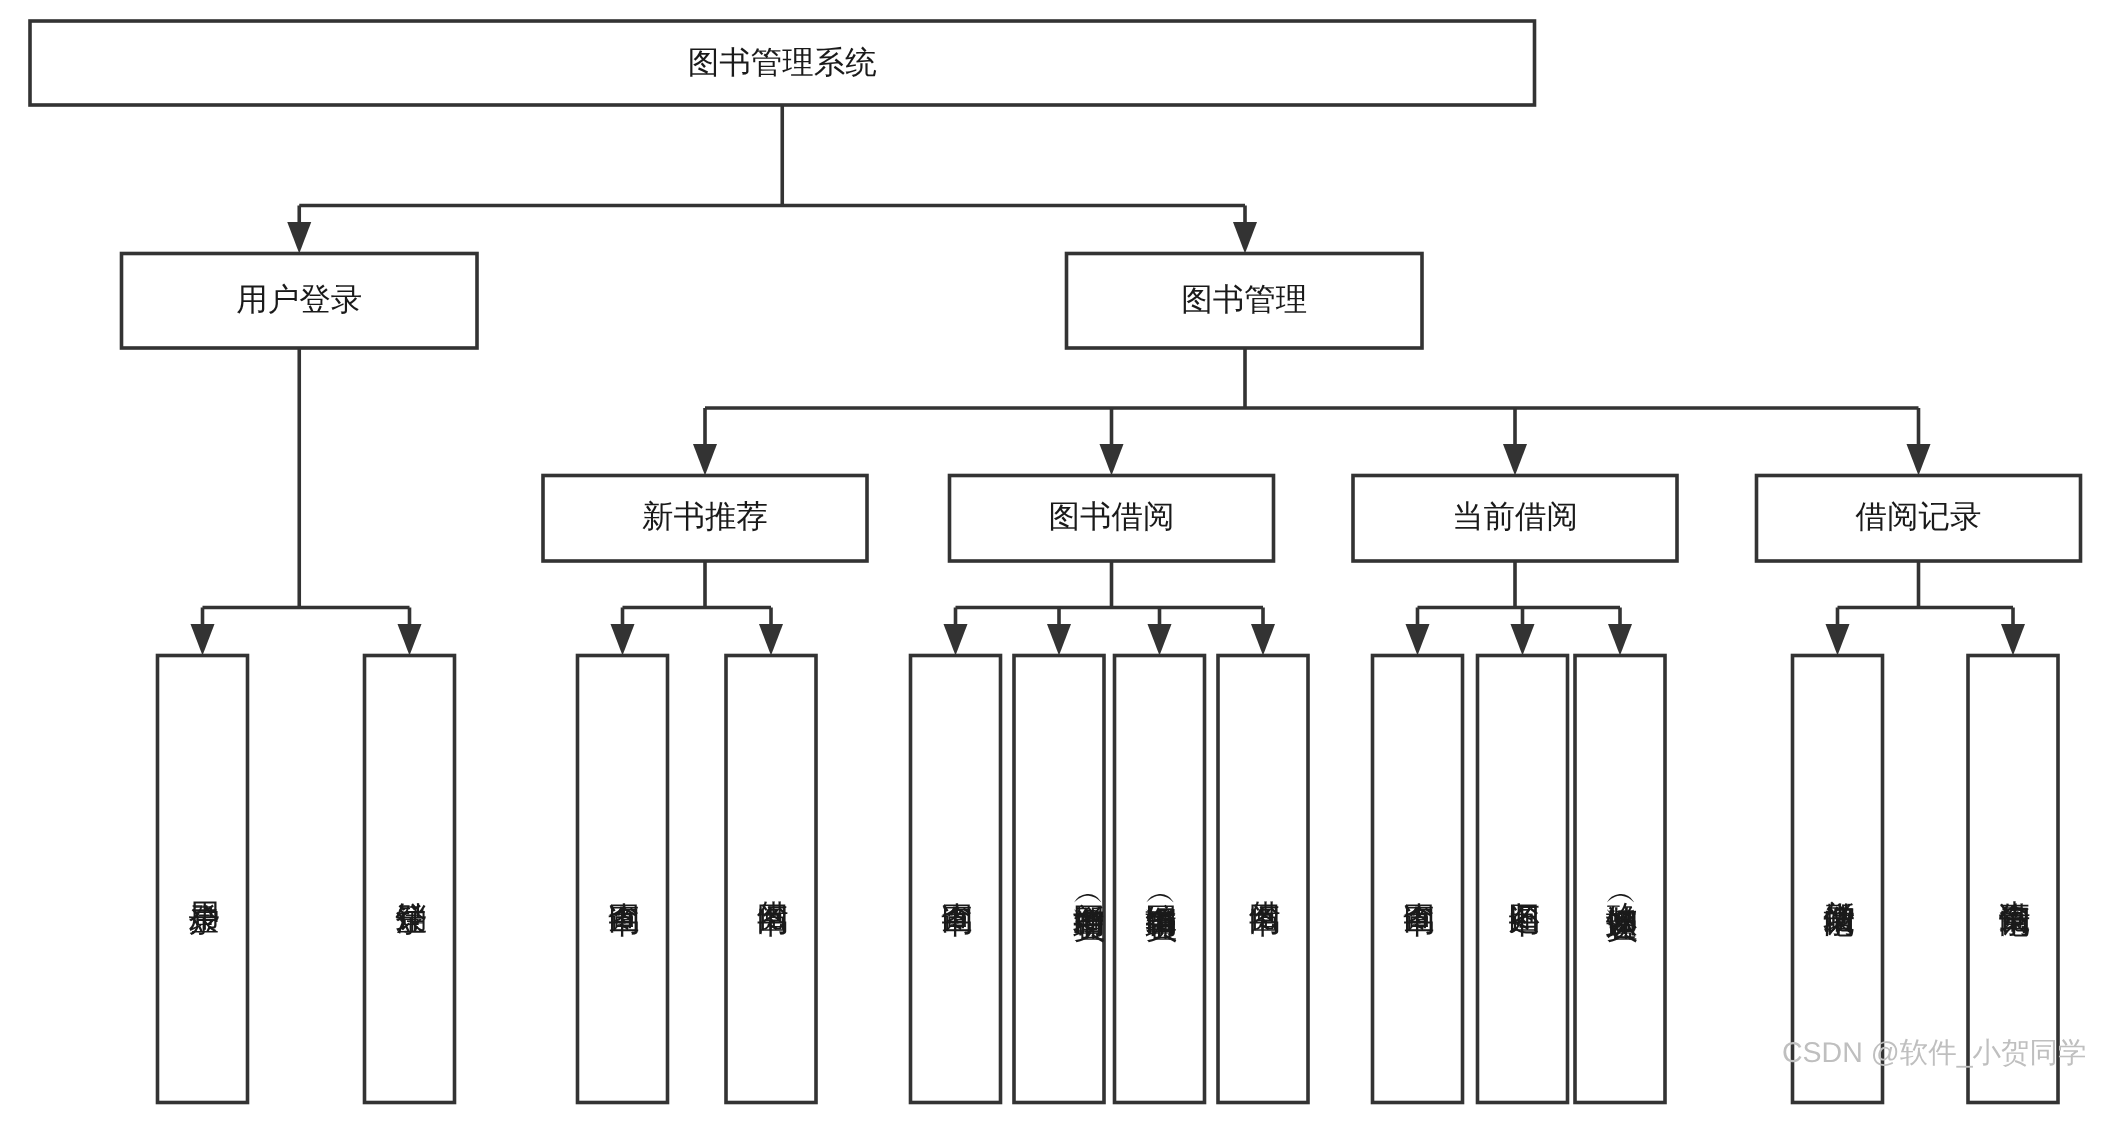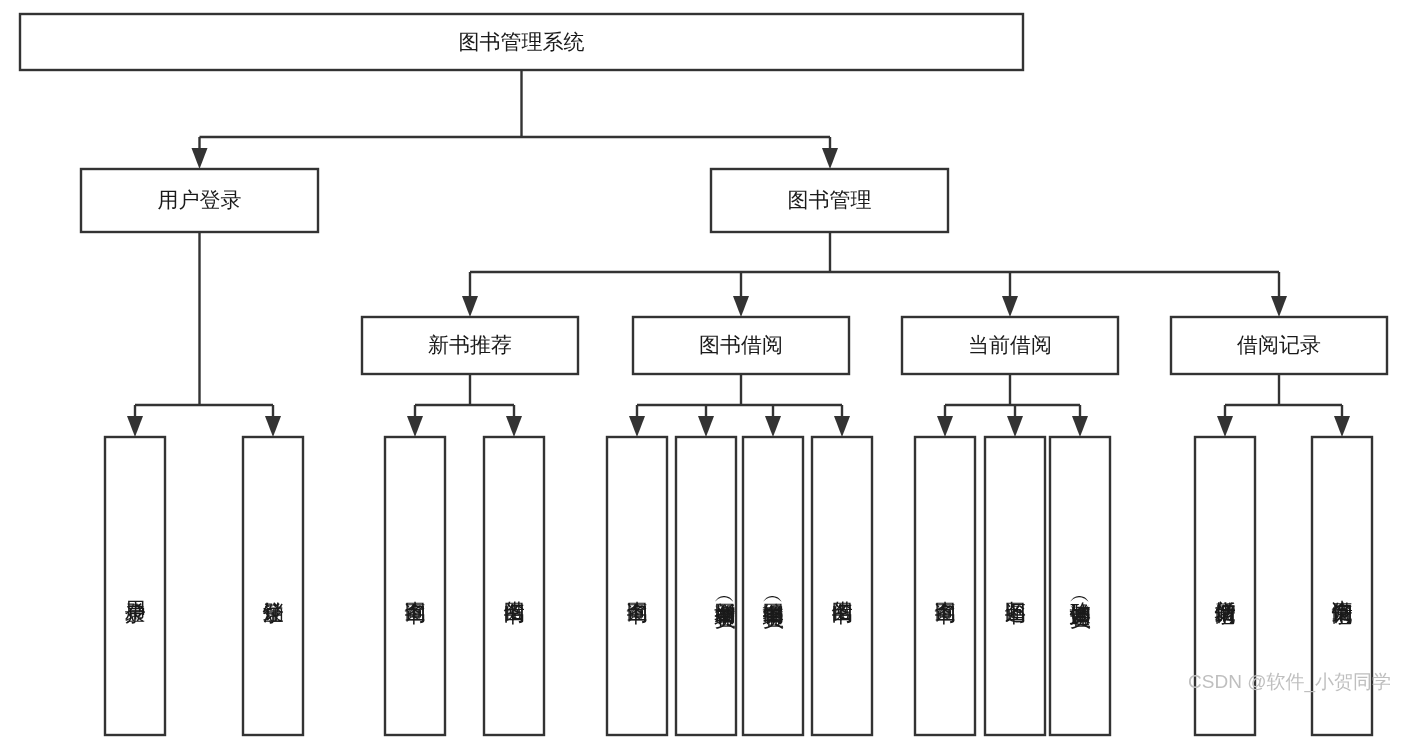--- a/index.html
+++ b/index.html
@@ -58,21 +58,21 @@
     writing-mode: vertical-rl;
     text-orientation: upright;
     white-space: nowrap;
     letter-spacing: 1px;
     text-align: center;
     pointer-events: none;
   }
   .watermark {
     position: absolute;
     right: 14px;
-    bottom: 20px;
+    bottom: 0;
     font-family: "Liberation Sans", sans-serif;
     font-size: 19px;
     color: #bfbfbf;
     white-space: nowrap;
     pointer-events: none;
     margin-top: 47px;
   }
 </style>
 </head>
 <body>

